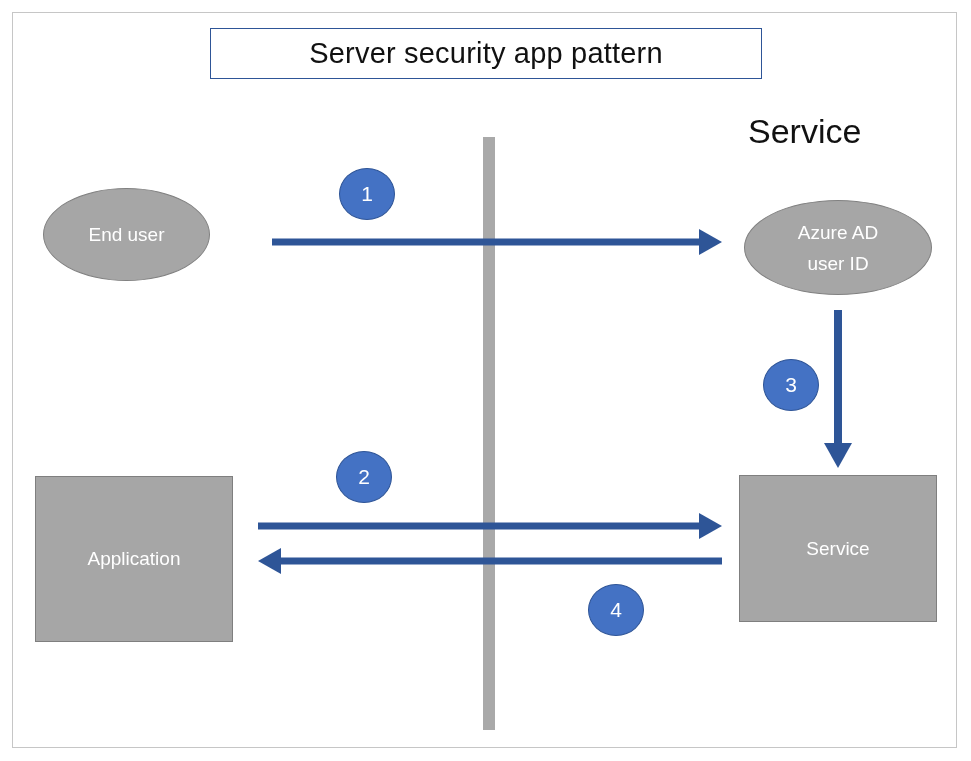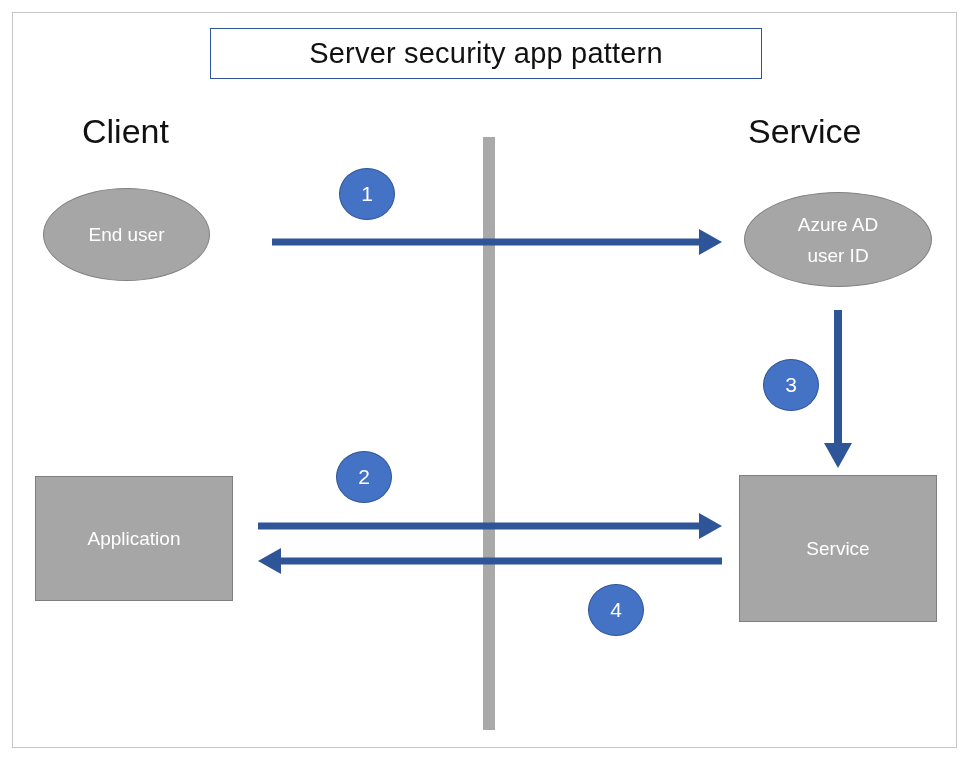--- a/index.html
+++ b/index.html
@@ -23,28 +23,28 @@
     position:absolute;font-size:34px;color:#111111;white-space:nowrap;
   }
   .col-header.client{left:82px;top:112px;}
   .col-header.service{left:748px;top:112px;}
   .ellipse{
     position:absolute;border-radius:50%;
     background:#a6a6a6;border:1.5px solid #818181;box-sizing:border-box;
     display:flex;align-items:center;justify-content:center;text-align:center;
   }
   .ellipse.end-user{left:43px;top:188px;width:167px;height:93px;}
-  .ellipse.azure-ad{left:744px;top:192px;width:188px;height:95px;justify-content:center;}
+  .ellipse.azure-ad{left:744px;top:200px;width:188px;height:95px;justify-content:center;}
   .ellipse span{color:#ffffff;font-size:19px;line-height:31px;}
   .ellipse.azure-ad span{display:block;width:110px;}
   .rect-node{
     position:absolute;background:#a6a6a6;border:1.5px solid #7f7f7f;box-sizing:border-box;
     display:flex;align-items:center;justify-content:center;
   }
-  .rect-node.application{left:35px;top:476px;width:198px;height:125px;}
+  .rect-node.application{left:35px;top:476px;width:198px;height:166px;}
   .rect-node.service-box{left:739px;top:475px;width:198px;height:147px;}
   .rect-node span{color:#ffffff;font-size:19px;}
   .step-badge{
     position:absolute;width:56px;height:52px;border-radius:50%;
     background:#4472c4;border:1.5px solid #2f5597;box-sizing:border-box;
     display:flex;align-items:center;justify-content:center;
   }
   .step-badge span{color:#ffffff;font-size:21px;}
   .step-1{left:339px;top:168px;}
   .step-2{left:336px;top:451px;}
@@ -80,21 +80,20 @@
     <g>
       <line x1="722" y1="561" x2="279" y2="561" stroke="#2e5597" stroke-width="7"></line>
       <polygon points="281,548 258,561 281,574" fill="#2e5597"></polygon>
     </g>
   </svg>
 
   <div class="title-box">
     <span>Server security app pattern</span>
   </div>
 
-  <div class="col-header client">Client</div>
   <div class="col-header service">Service</div>
 
   <div class="ellipse end-user">
     <span>End user</span>
   </div>
 
   <div class="ellipse azure-ad">
     <span>Azure AD user ID</span>
   </div>
 

